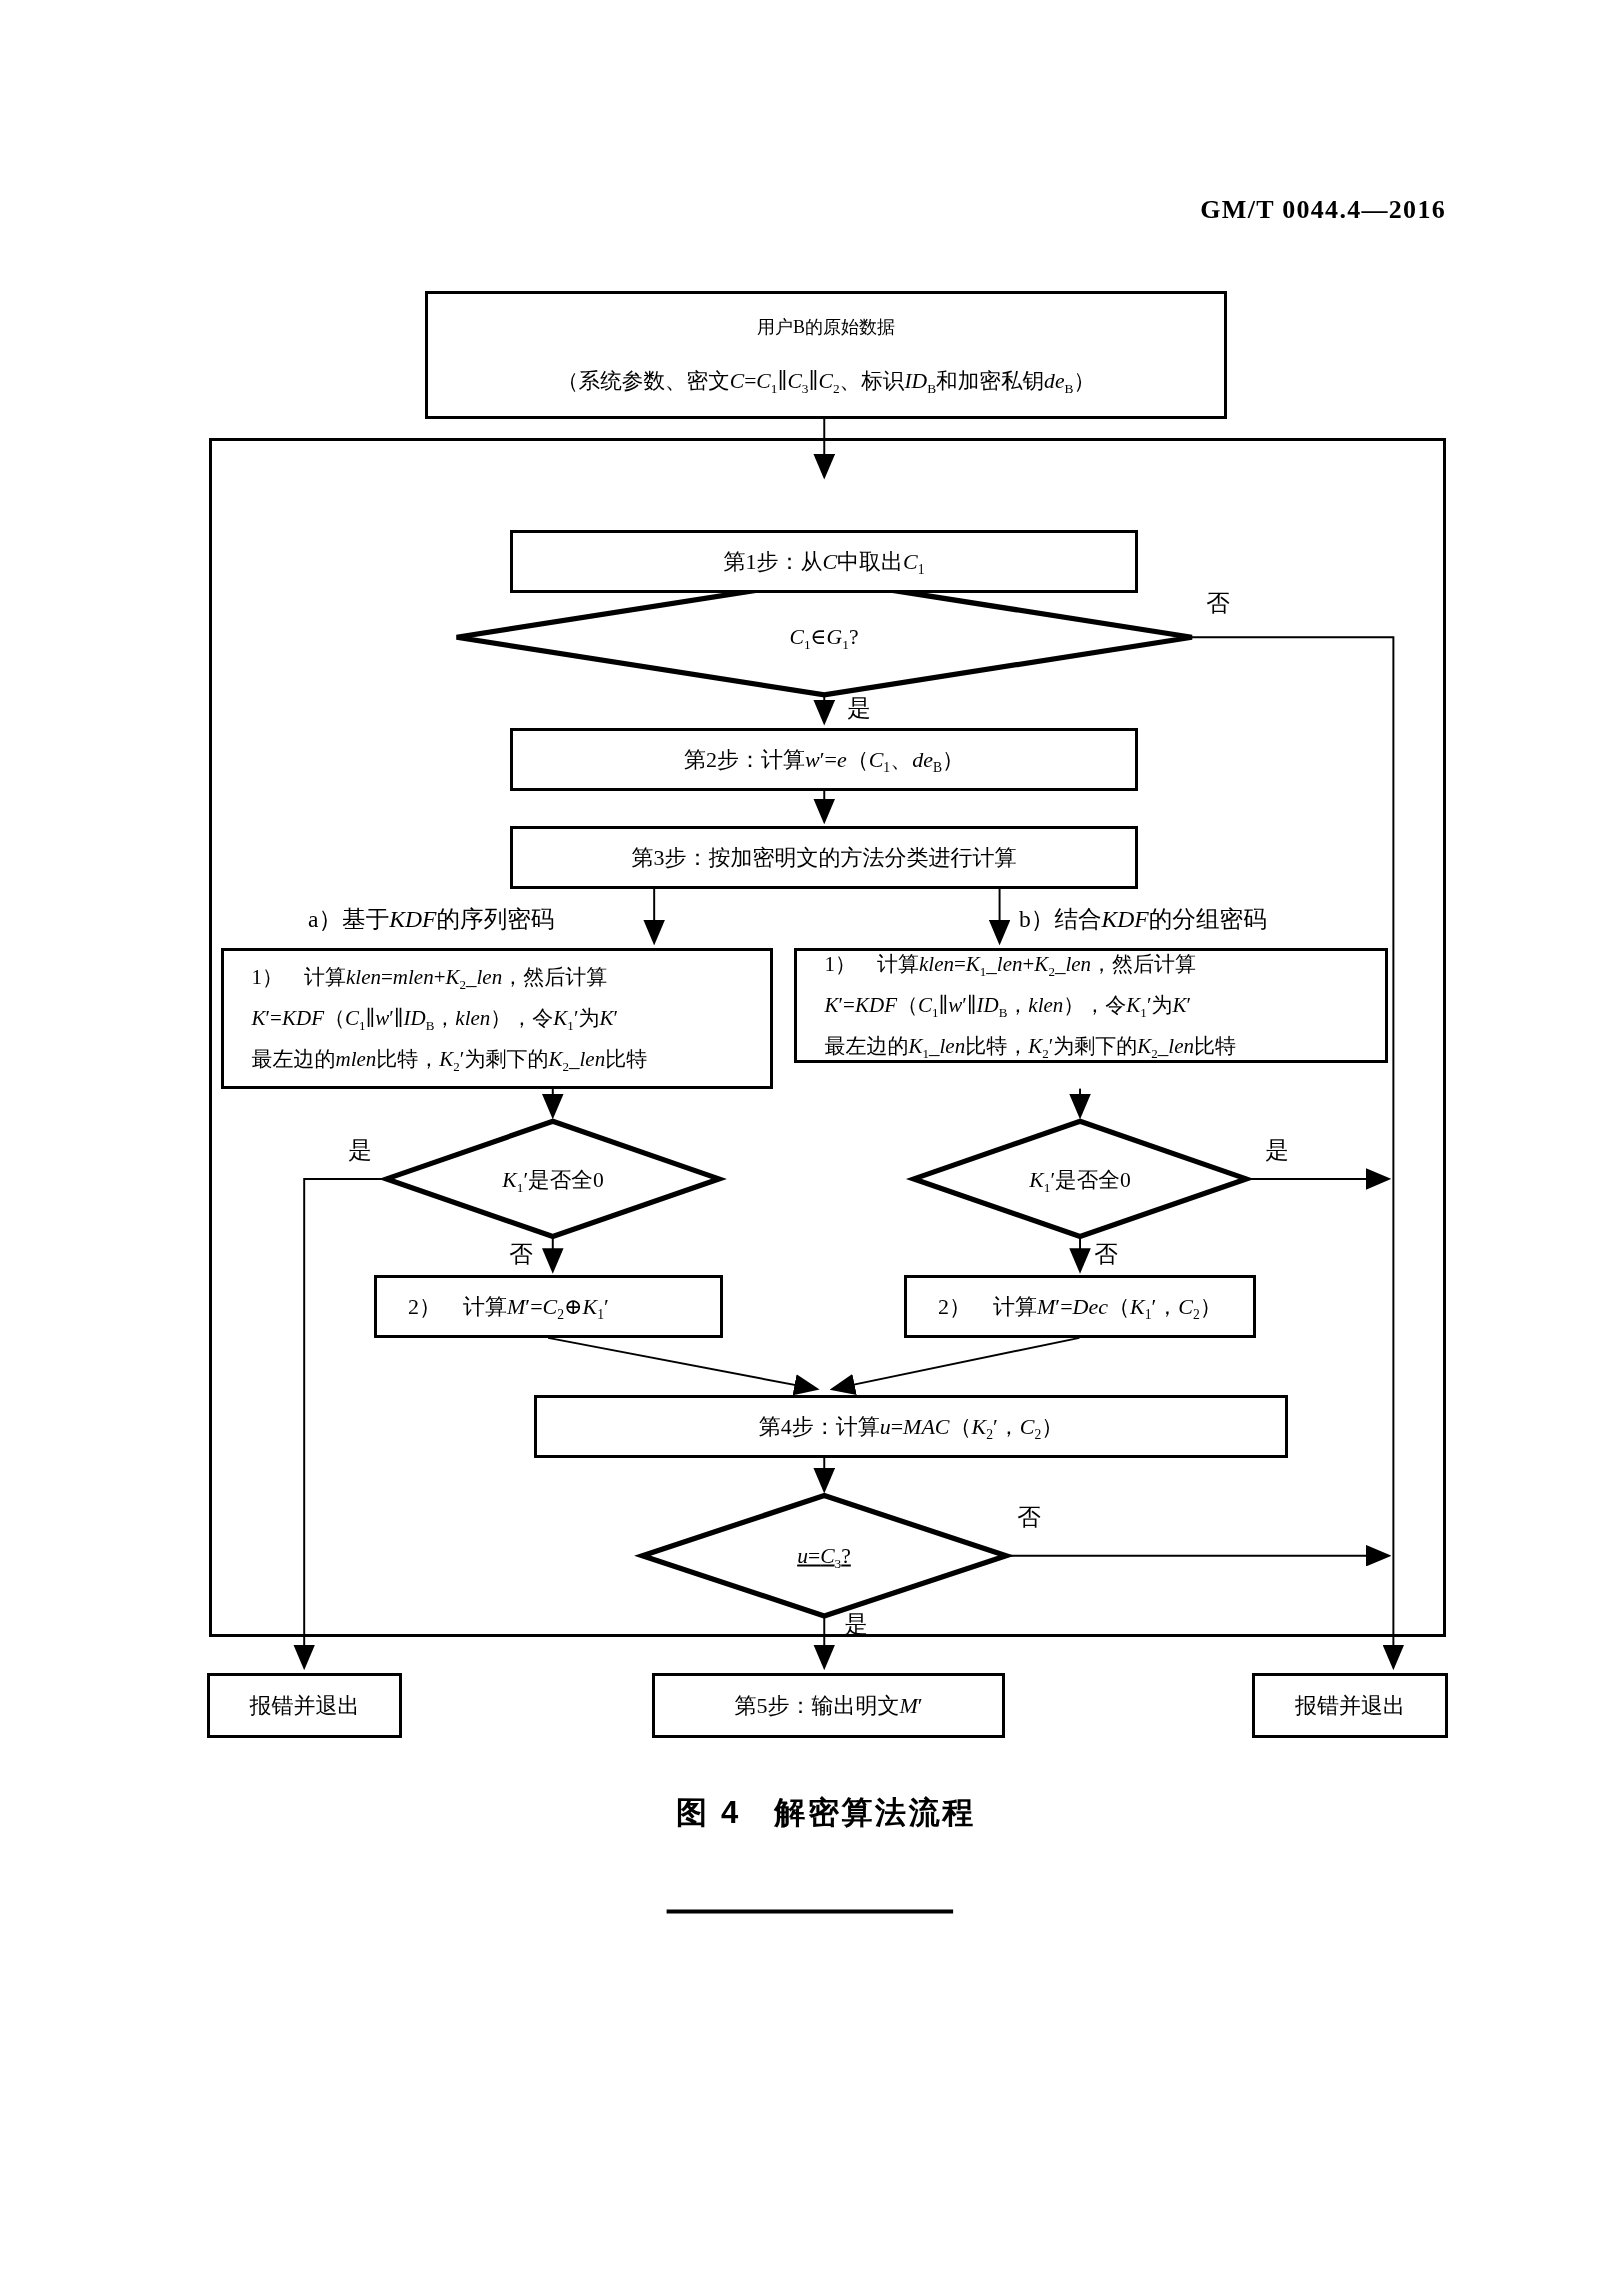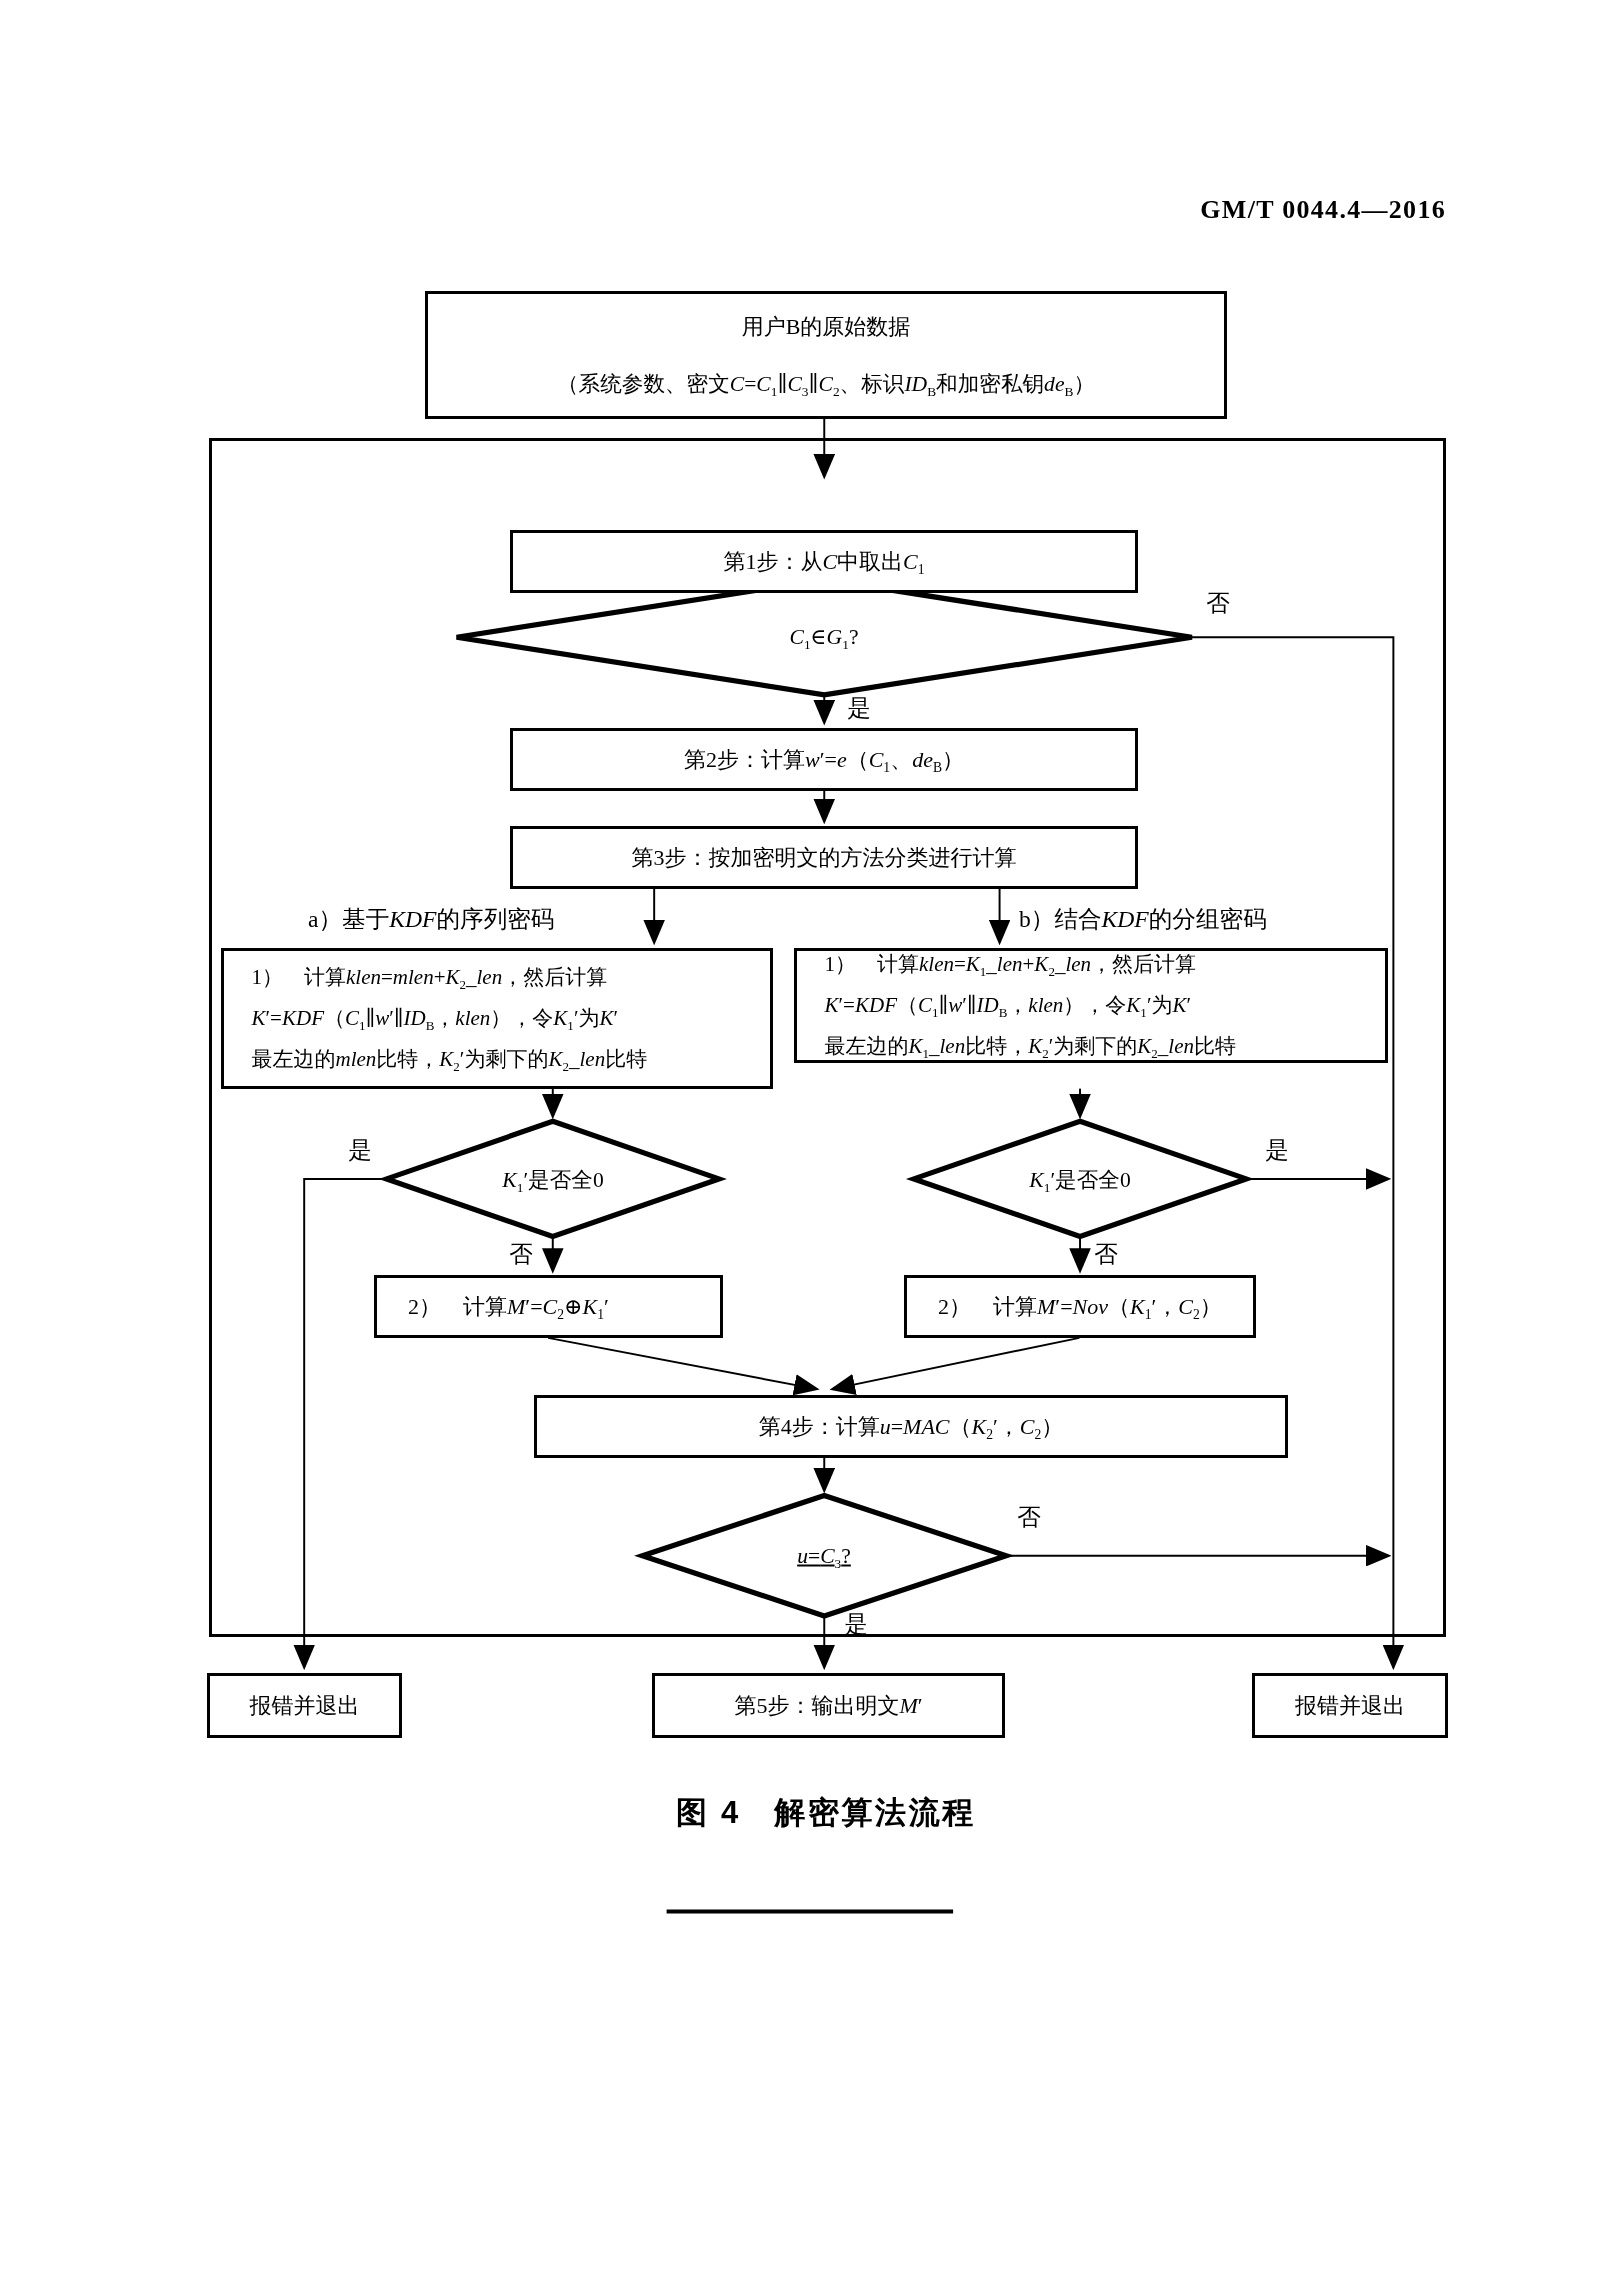--- a/index.html
+++ b/index.html
@@ -50,21 +50,21 @@
   }
   .blabel{
     position:absolute;font-size:23.6px;white-space:nowrap;
   }
   .caption{
     position:absolute;left:826px;top:1792px;transform:translateX(-50%);
     font-size:31px;font-weight:bold;letter-spacing:2.6px;
     font-family:"Liberation Sans","DejaVu Sans",sans-serif;
     white-space:nowrap;
   }
-  .start-line1{font-size:22px;margin-bottom:27px;}
+  .start-line1{font-size:18px;margin-bottom:27px;}
   .start-line2{font-size:21.6px;}
   sub{font-size:0.62em;line-height:0;}
   i{font-style:italic;}
 </style>
 </head>
 <body>
 
 <div class="page">
 
   <div class="hdr">GM/T 0044.4—2016</div>
@@ -149,21 +149,21 @@
   <div class="elabel" style="left:521px;top:1254px;">否</div>
   <div class="elabel" style="left:1277px;top:1150px;">是</div>
   <div class="elabel" style="left:1106px;top:1254px;">否</div>
   <div class="elabel" style="left:1029px;top:1517px;">否</div>
   <div class="elabel" style="left:856px;top:1624px;">是</div>
 
   <div class="smallbox" style="left:374px;top:1275px;width:349px;height:63px;">
     <span>2）　计算<i>M</i>′=<i>C</i><sub>2</sub>⊕<i>K</i><sub>1</sub>′</span>
   </div>
   <div class="smallbox" style="left:904px;top:1275px;width:352px;height:63px;">
-    <span>2）　计算<i>M</i>′=<i>Nov</i>（<i>K</i><sub>1</sub>′，<i>C</i><sub>2</sub>）</span>
+    <span>2）　计算<i>M</i>′=<i>Dec</i>（<i>K</i><sub>1</sub>′，<i>C</i><sub>2</sub>）</span>
   </div>
 
   <div class="node" style="left:534px;top:1395px;width:754px;height:63px;">
     <span>第4步：计算<i>u</i>=<i>MAC</i>（<i>K</i><sub>2</sub>′，<i>C</i><sub>2</sub>）</span>
   </div>
 
   <div class="node" style="left:207px;top:1673px;width:195px;height:65px;">
     <span>报错并退出</span>
   </div>
   <div class="node" style="left:652px;top:1673px;width:353px;height:65px;">

